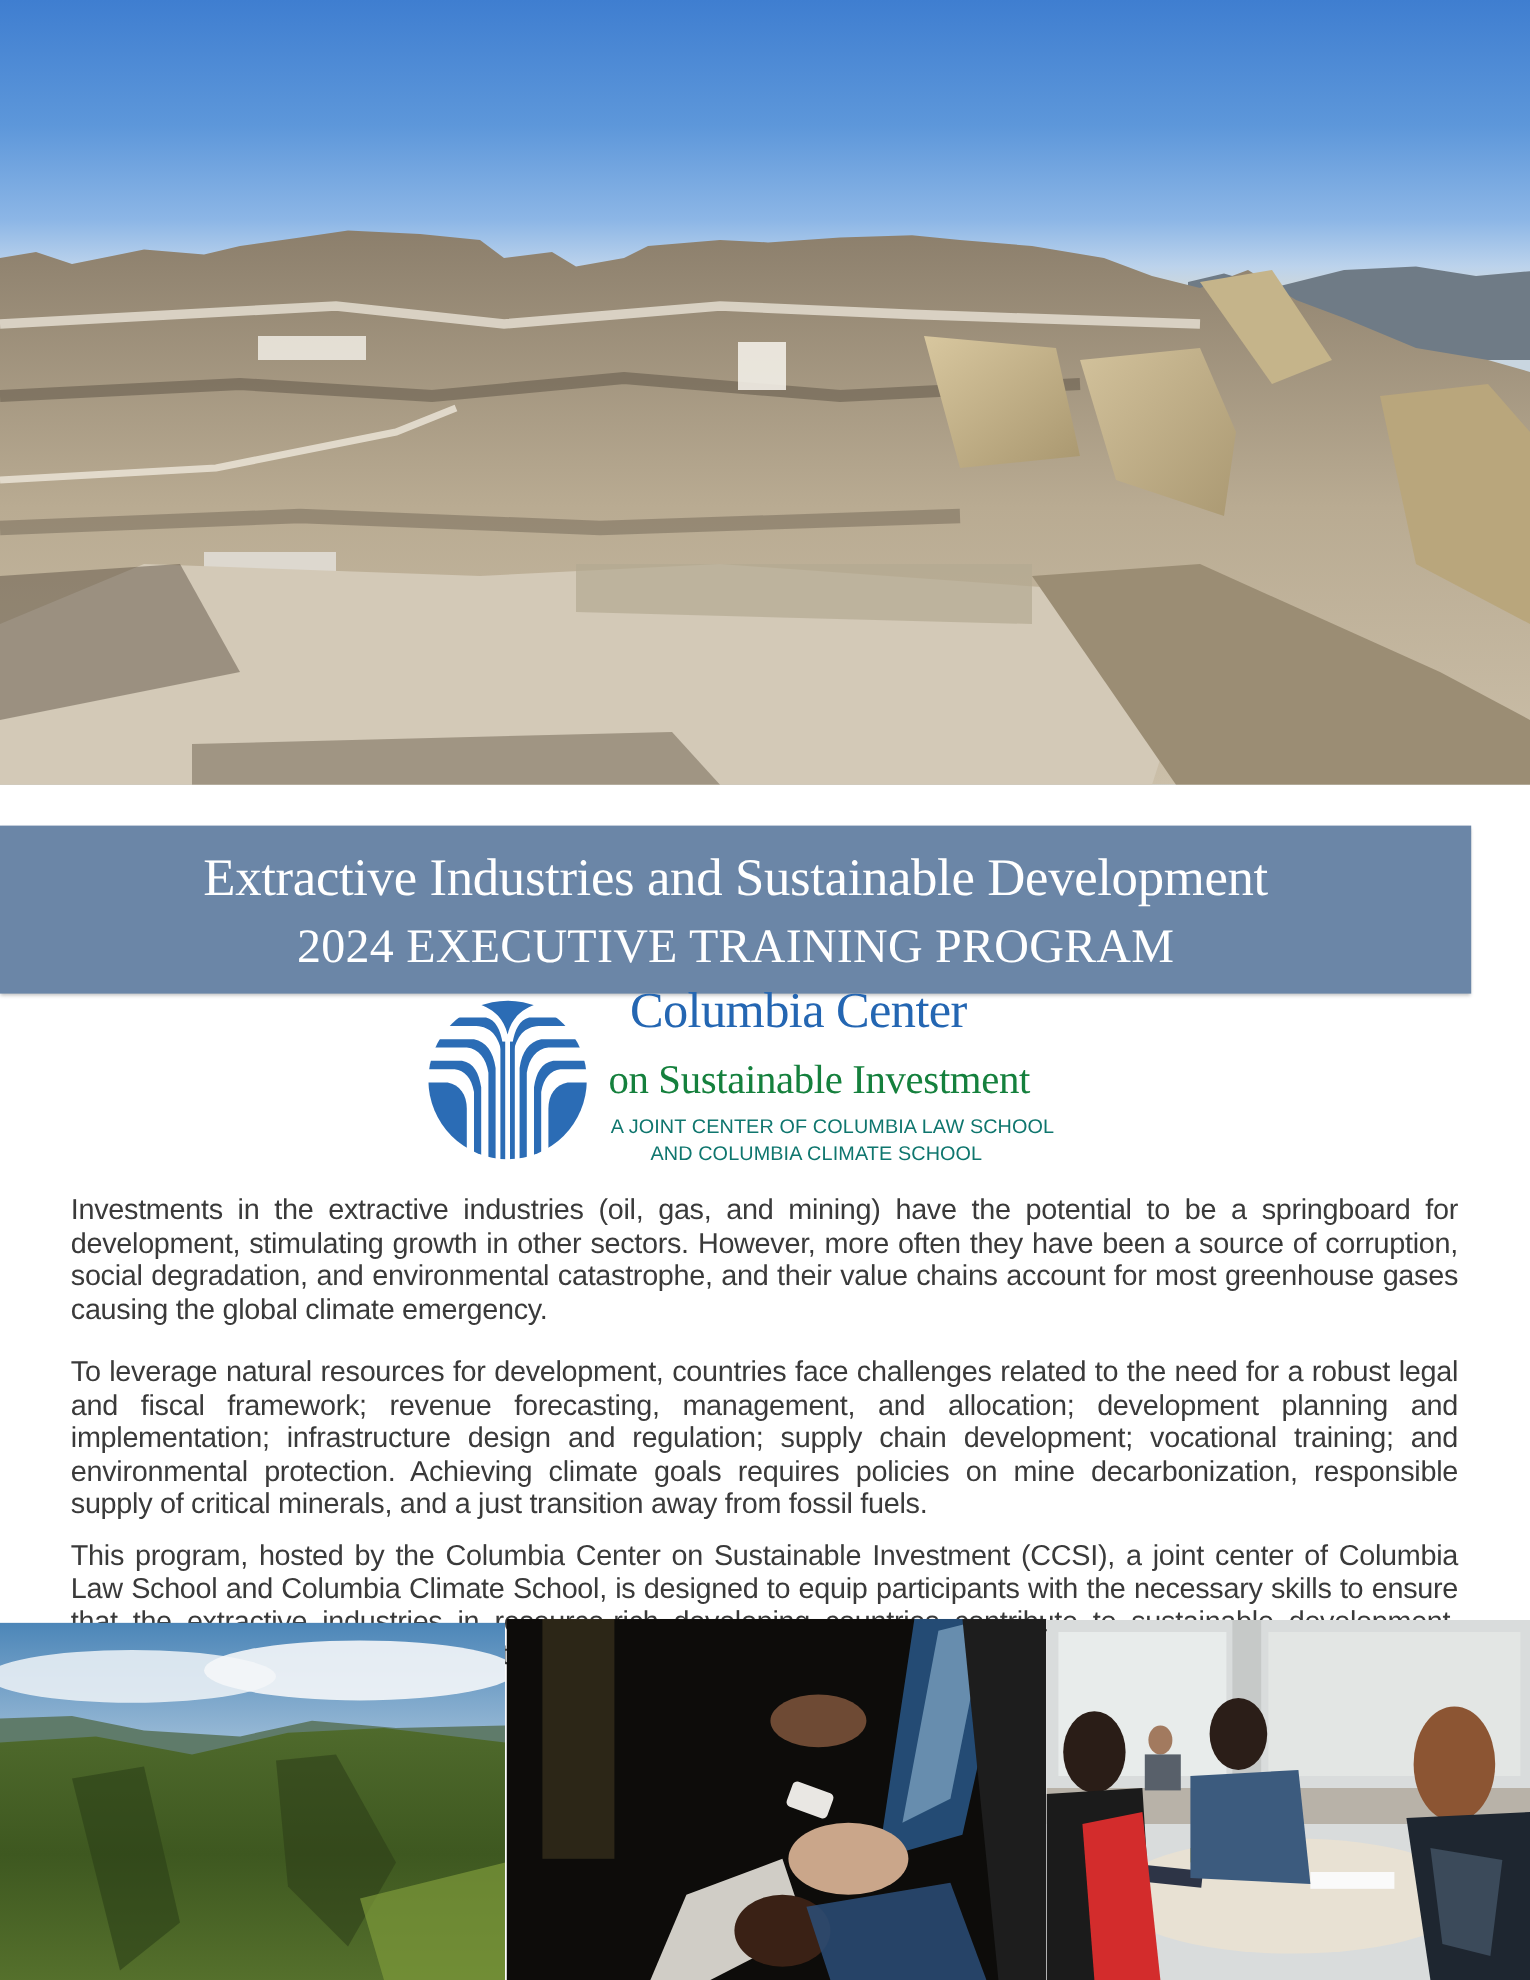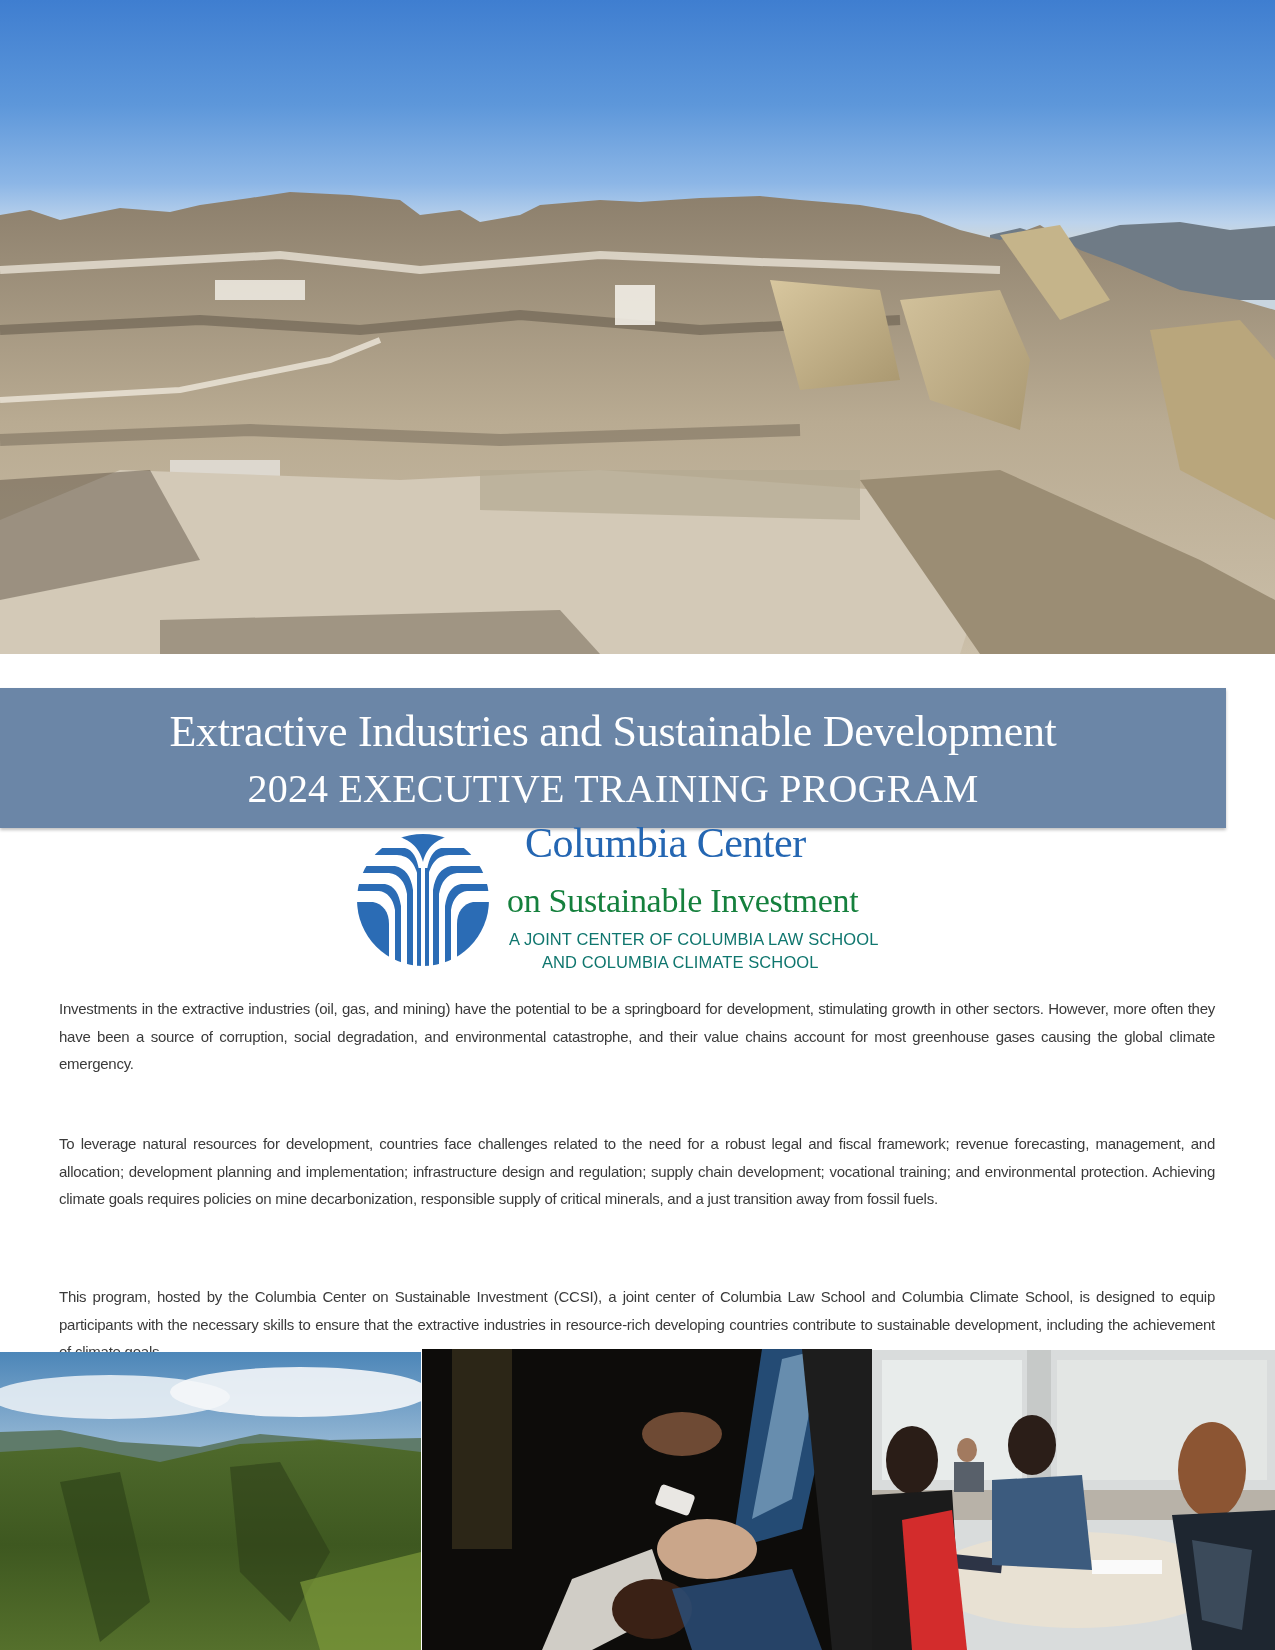--- a/index.html
+++ b/index.html
@@ -45,21 +45,21 @@
     .logo .tag1, .logo .tag2 {
       position: absolute; left: 156px; font-family: "Liberation Sans", sans-serif;
       color: #0f766e; font-size: 16.5px; letter-spacing: 0.1px; line-height: 1; white-space: nowrap;
     }
     .logo .tag1 { top: 103px; }
     .logo .tag2 { top: 126px; margin-left: 33px; }
 
     
     .body-text {
       position: absolute; left: 59px; width: 1156px;
-      font-family: "Liberation Sans", sans-serif; font-size: 15px; line-height: 27.5px;
+      font-family: "Liberation Sans", sans-serif; font-size: 24px; line-height: 27.5px;
       color: #3a3a3a; text-align: justify; letter-spacing: -0.25px;
     }
     .p1 { top: 995px; }
     .p2 { top: 1130px; }
     .p3 { top: 1283px; }
 
     
     .photo { position: absolute; top: 1351px; height: 299px; overflow: hidden; }
     .photo svg { position: absolute; left: 0; top: 0; }
     .photo-mountains { left: 0; width: 421px; top: 1352px; height: 298px; }

